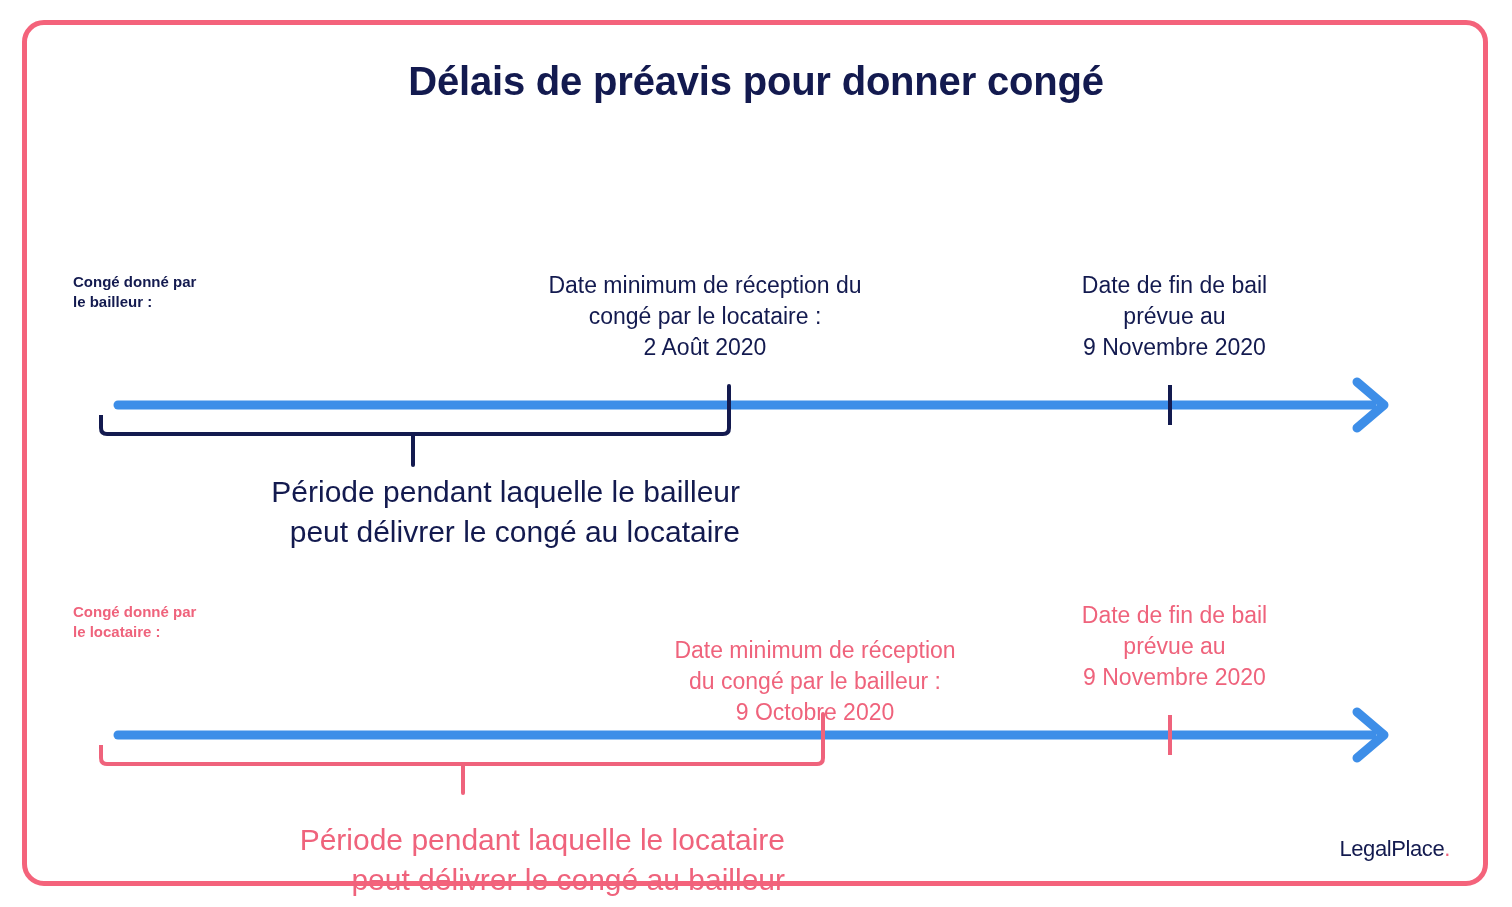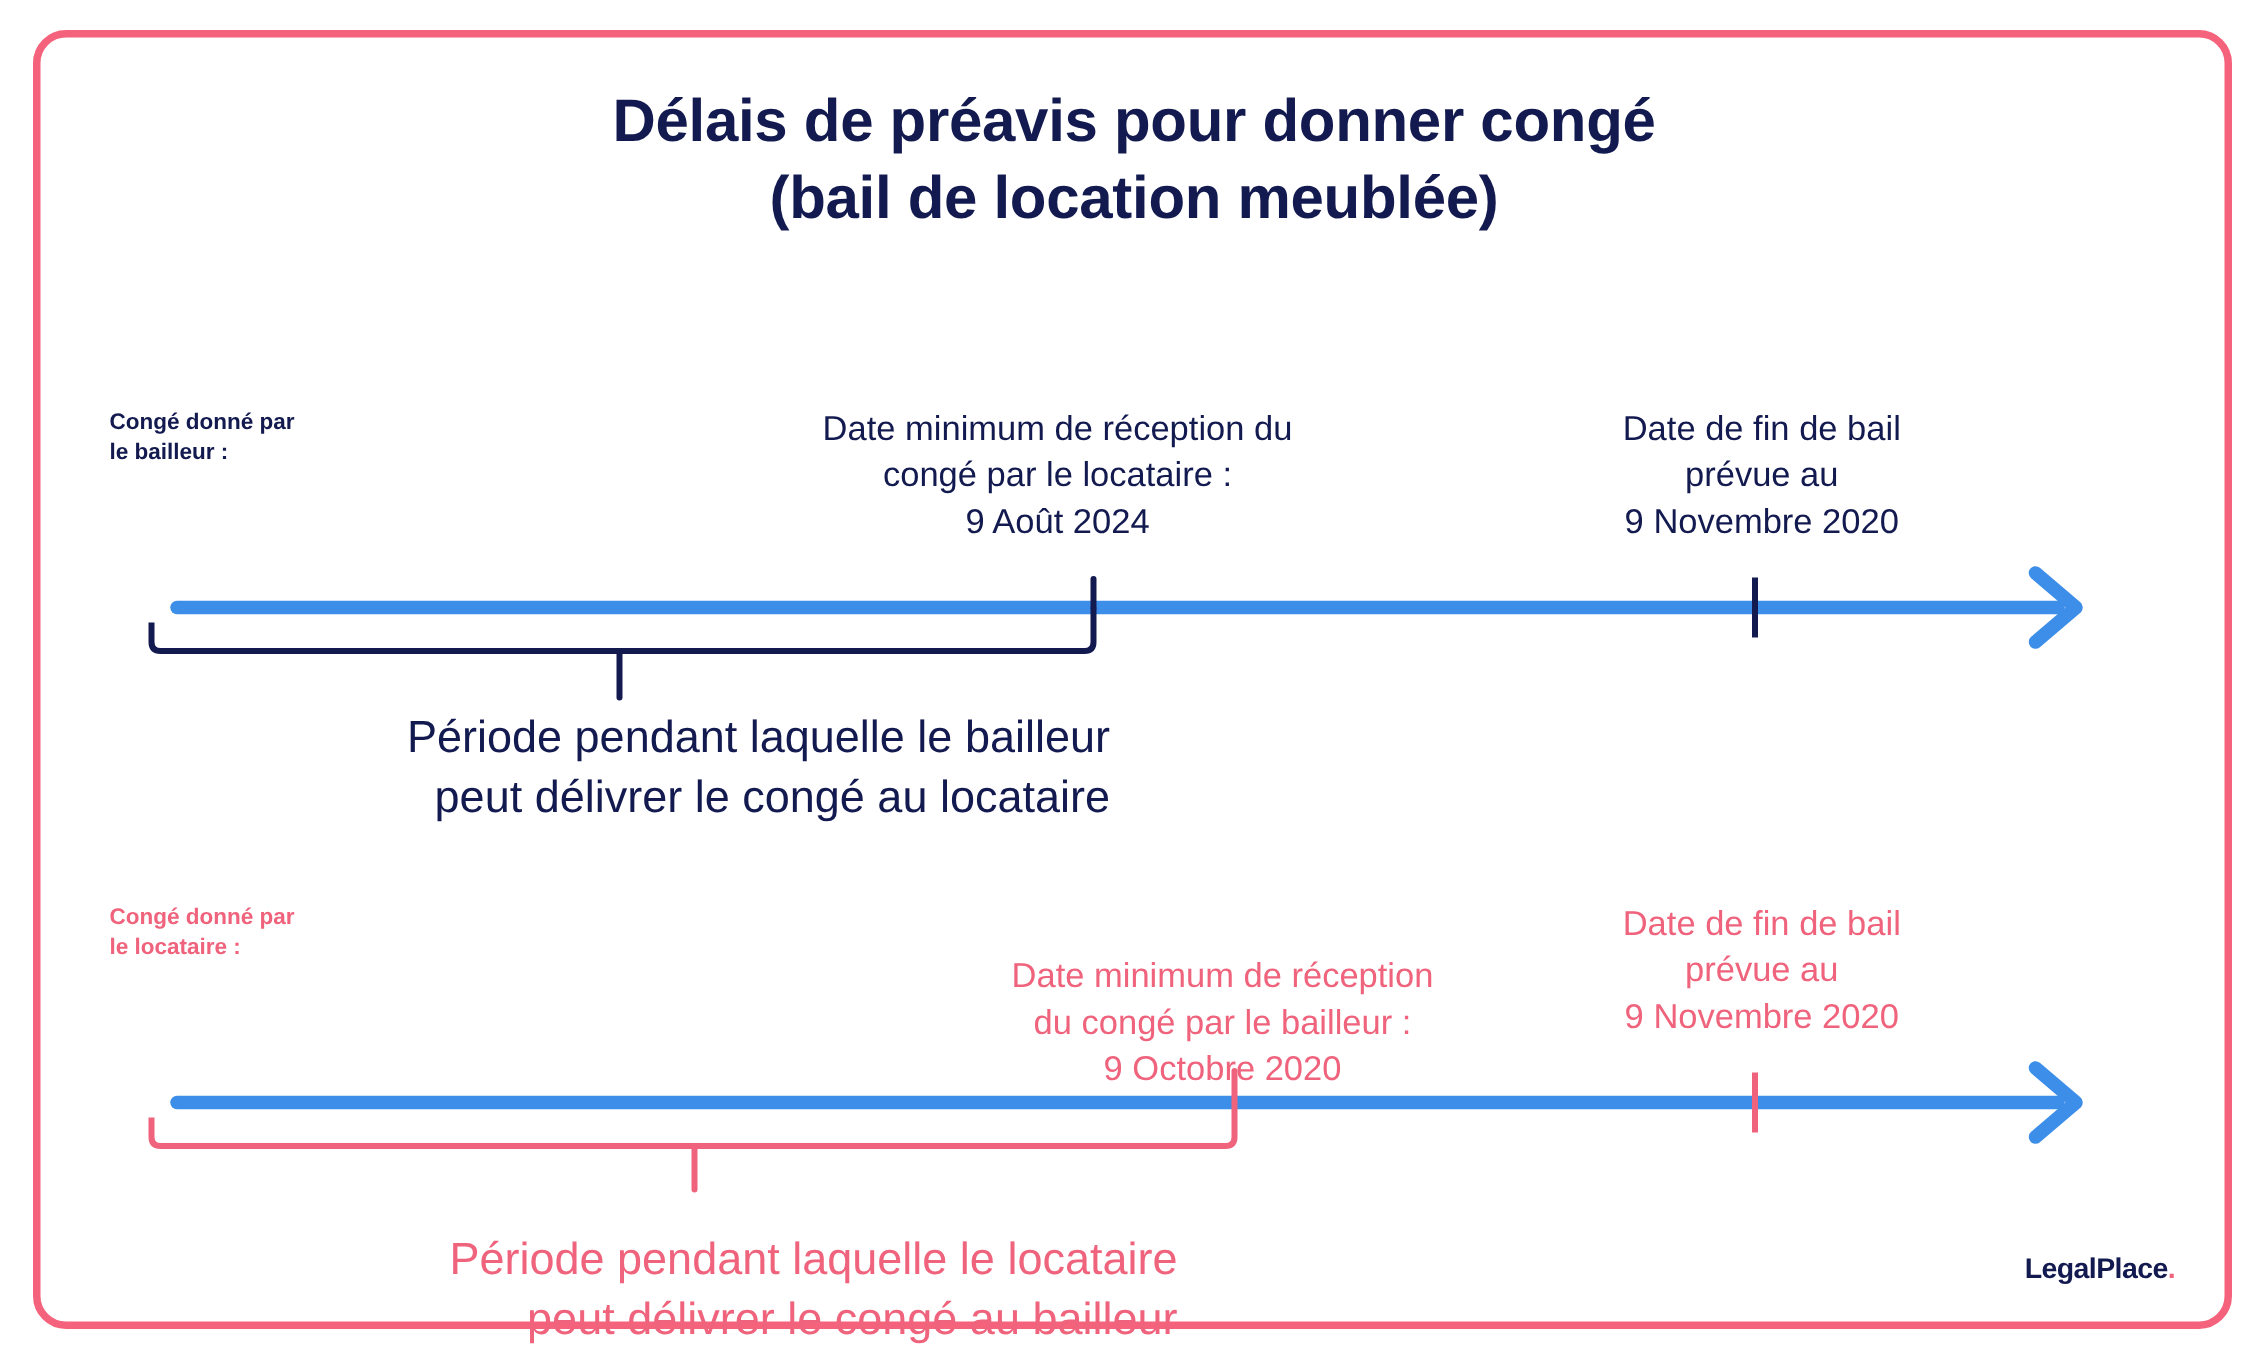--- a/index.html
+++ b/index.html
@@ -82,45 +82,44 @@
     width: 1512px;
     height: 907px;
     pointer-events: none;
   }
 
   
   .logo {
     position: absolute;
     right: 62px;
     top: 836px;
-    font-size: 19px;
-    font-weight: bold;
+    font-size: 22px;
+    font-weight: normal;
     color: #131a4f;
     letter-spacing: -0.4px;
   }
   .logo .dot { color: #ef637c; }
 </style>
 </head>
 <body>
 
 <div id="infographic">
 
   <div class="frame"></div>
 
   <div class="title">
     <span class="line">Délais de préavis pour donner congé</span>
-    <span class="line">(bail de location meublée)</span>
   </div>
 
   <div class="label-block side-label navy" style="left:73px; top:272px; width:330px;">Congé donné par
 le bailleur :</div>
 
   <div class="label-block date-label navy" style="left:470px; top:270px; width:470px;">Date minimum de réception du
 congé par le locataire :
-9 Août 2024</div>
+2 Août 2020</div>
 
   <div class="label-block date-label navy" style="left:1007px; top:270px; width:335px;">Date de fin de bail
 prévue au
 9 Novembre 2020</div>
 
   <div class="label-block caption navy" style="left:160px; top:472px; width:580px;">Période pendant laquelle le bailleur
 peut délivrer le congé au locataire</div>
 
   <div class="label-block side-label pink" style="left:73px; top:602px; width:330px;">Congé donné par
 le locataire :</div>

